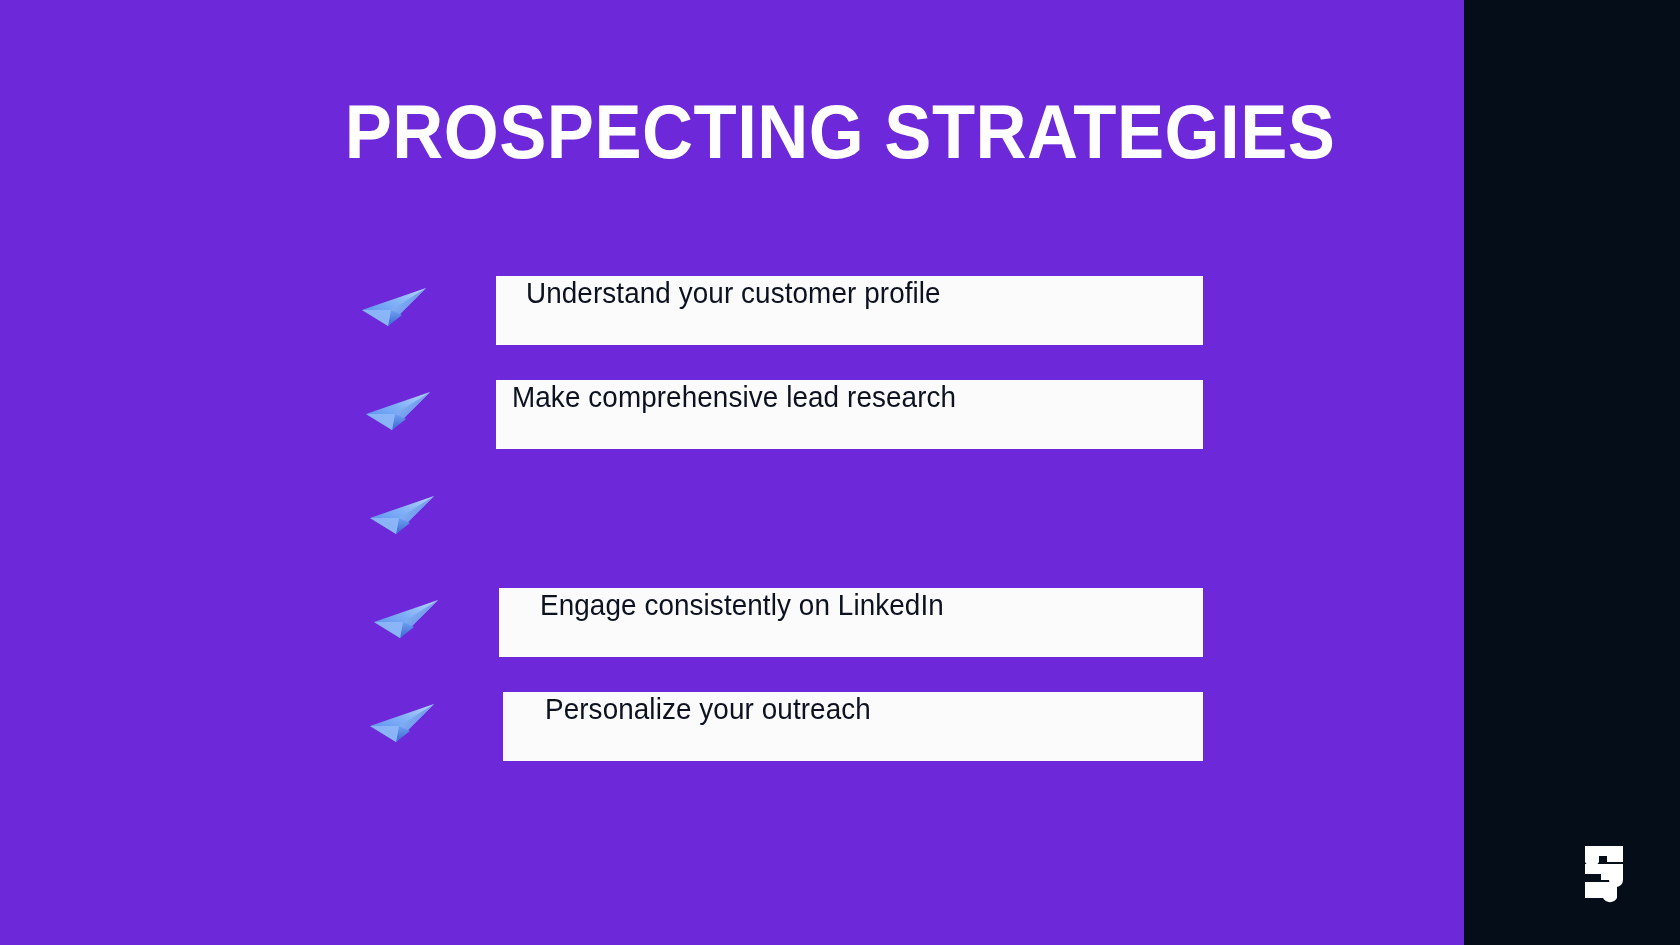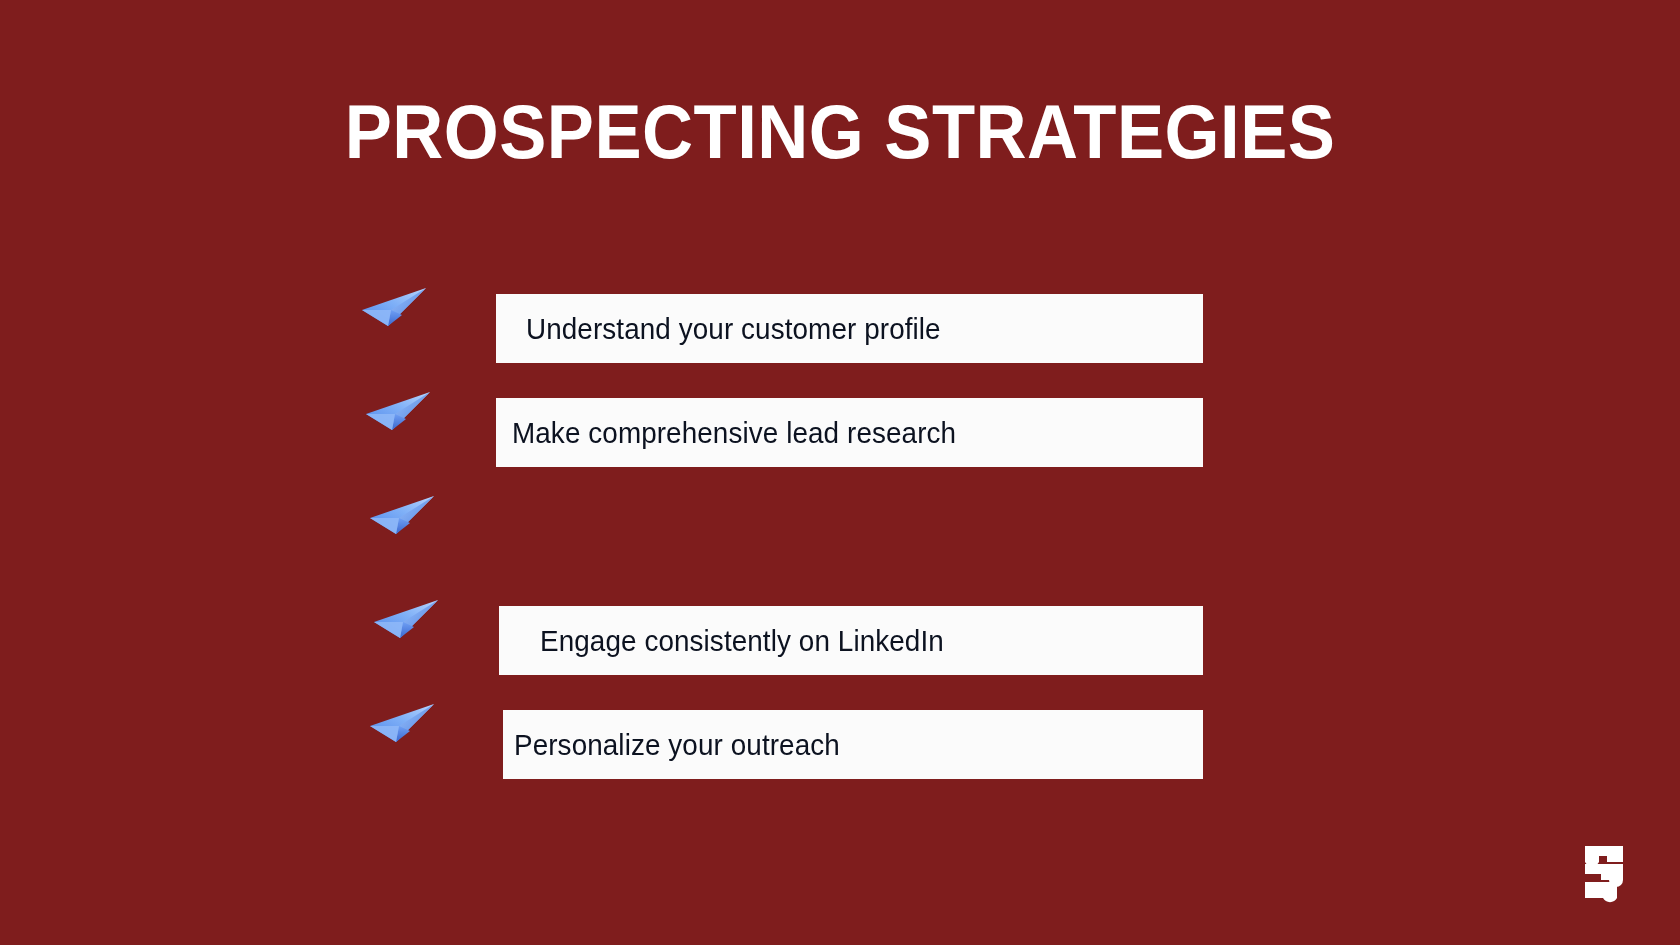--- a/index.html
+++ b/index.html
@@ -8,23 +8,23 @@
     background: #050d18;
   }
   body {
     width: 1680px;
     height: 945px;
     overflow: hidden;
     font-family: "Liberation Sans", sans-serif;
   }
   #slide {
     position: relative;
-    width: 1680px;
+    width: 1464px;
     height: 945px;
-    background: #7f1d1d;
+    background: #6d28d9;
   }
 
   
   #slide-title {
     position: absolute;
     left: 0;
     top: 88px;
     width: 1680px;
     text-align: center;
     color: #ffffff;
@@ -58,25 +58,25 @@
     top: 50%;
     transform: translateY(-50%);
     width: 72px;
     height: 52px;
     pointer-events: none;
   }
   .plane-icon svg { display: block; width: 72px; height: 52px; }
 
   .strategy-box {
     position: absolute;
-    top: 18px;
+    top: 0;
     height: 69px;
     background: #fbfbfb;
     display: flex;
-    align-items: center;
+    align-items: flex-start;
     box-sizing: border-box;
   }
   .strategy-label {
     font-family: "Liberation Sans", sans-serif;
     font-weight: 400;
     font-size: 29px;
     line-height: 34px;
     color: #0c1220;
     letter-spacing: 0.1px;
     white-space: nowrap;
@@ -86,21 +86,21 @@
 
   
   .row-0 .strategy-box { left: 496px; right: 477px; padding-left: 30px; }
   .row-0 .plane-icon   { left: 358px; }
   .row-1 .strategy-box { left: 496px; right: 477px; padding-left: 16px; }
   .row-1 .plane-icon   { left: 362px; }
   .row-2 .strategy-box { left: 496px; right: 478px; padding-left: 30px; }
   .row-2 .plane-icon   { left: 366px; }
   .row-3 .strategy-box { left: 499px; right: 477px; padding-left: 41px; }
   .row-3 .plane-icon   { left: 370px; }
-  .row-4 .strategy-box { left: 503px; right: 477px; padding-left: 11px; }
+  .row-4 .strategy-box { left: 503px; right: 477px; padding-left: 42px; }
   .row-4 .plane-icon   { left: 366px; }
 
   
   #brand-logo {
     position: absolute;
     left: 1573px;
     top: 842px;
     width: 62px;
     height: 62px;
   }

